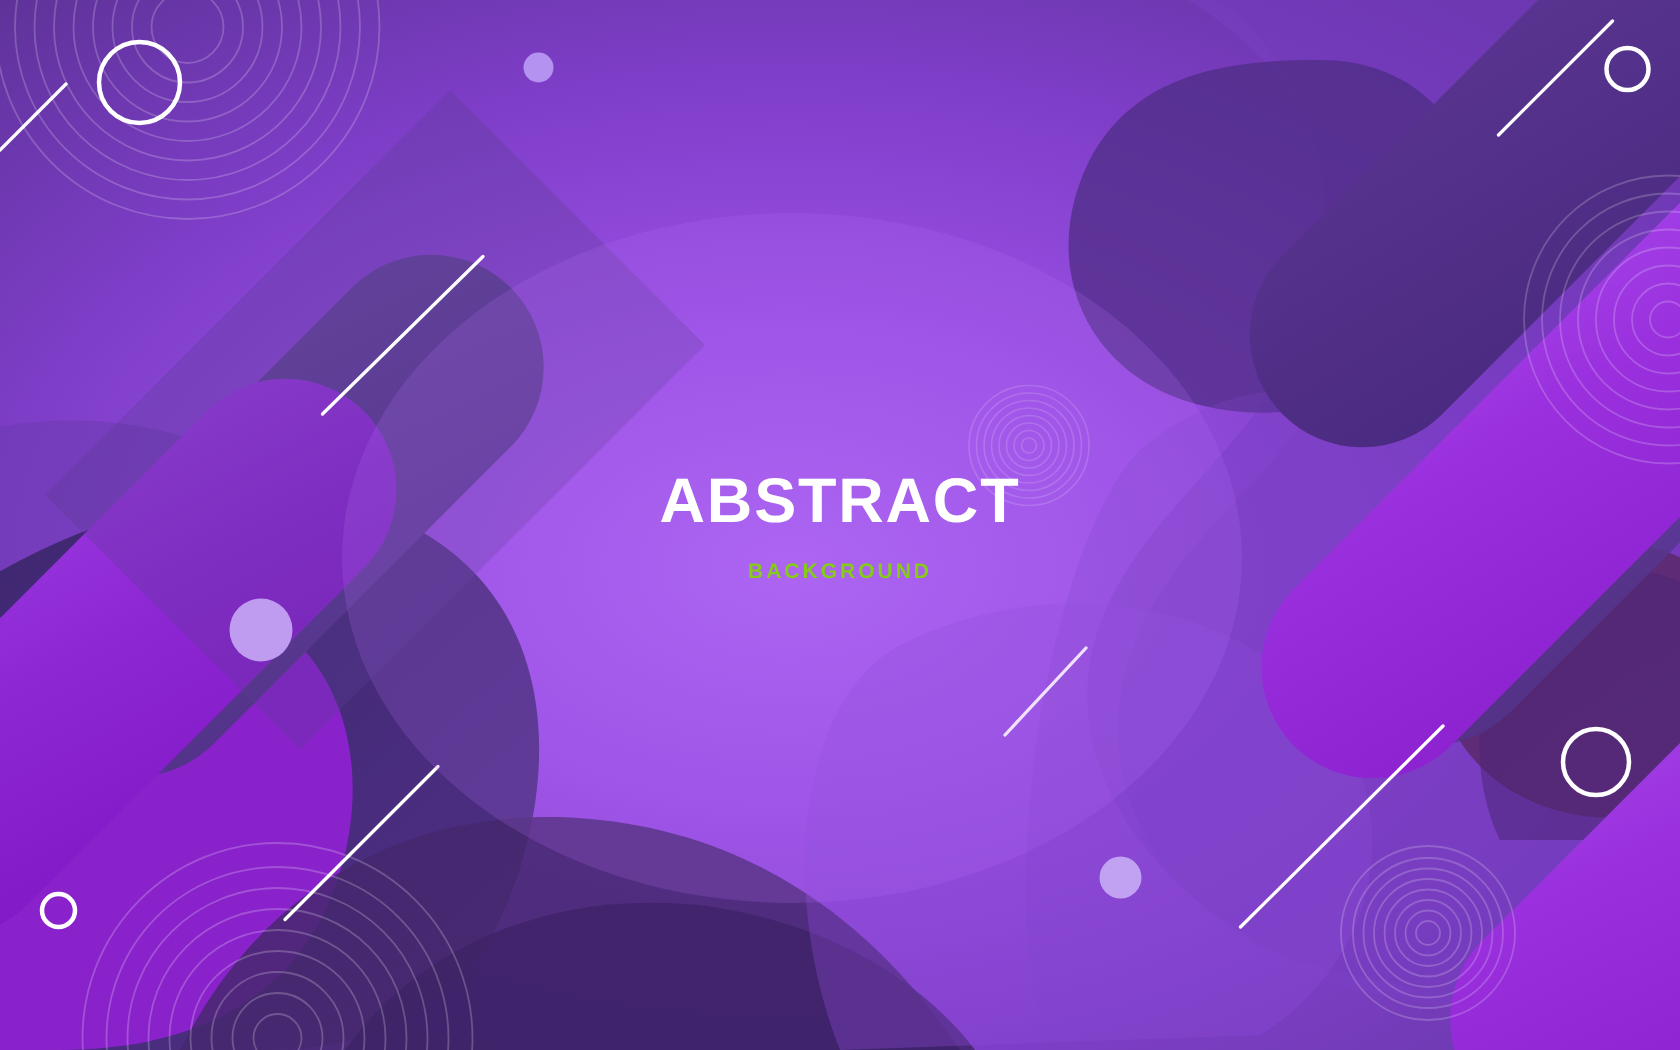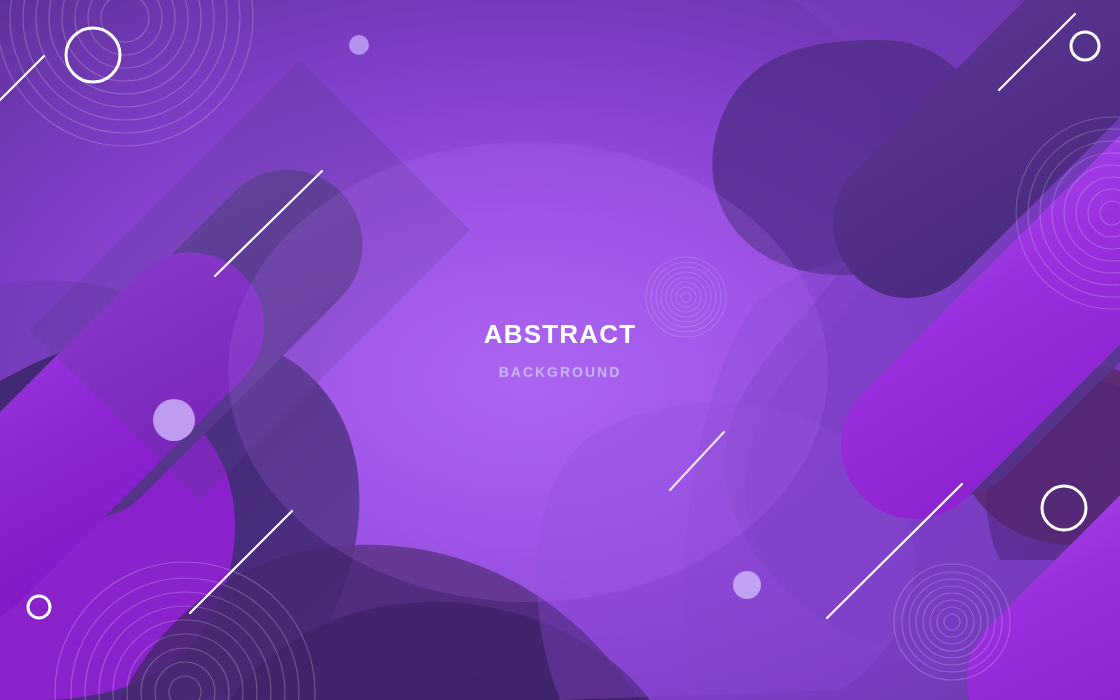--- a/index.html
+++ b/index.html
@@ -32,30 +32,30 @@
     width: 1120px;
     height: 700px;
     display: flex;
     flex-direction: column;
     align-items: center;
     justify-content: center;
     pointer-events: none;
   }
   .title {
     color: #ffffff;
-    font-size: 26px;
+    font-size: 42px;
     font-weight: 700;
     letter-spacing: 1.2px;
     line-height: 1;
     margin: 0 0 18px 0;
     text-align: center;
     font-family: "Liberation Sans", sans-serif;
   }
   .subtitle {
-    color: #c4b5fd;
+    color: #84cc16;
     font-size: 14px;
     font-weight: 700;
     letter-spacing: 2.0px;
     line-height: 1;
     margin: 0;
     text-align: center;
     font-family: "Liberation Sans", sans-serif;
   }
 </style>
 </head>

